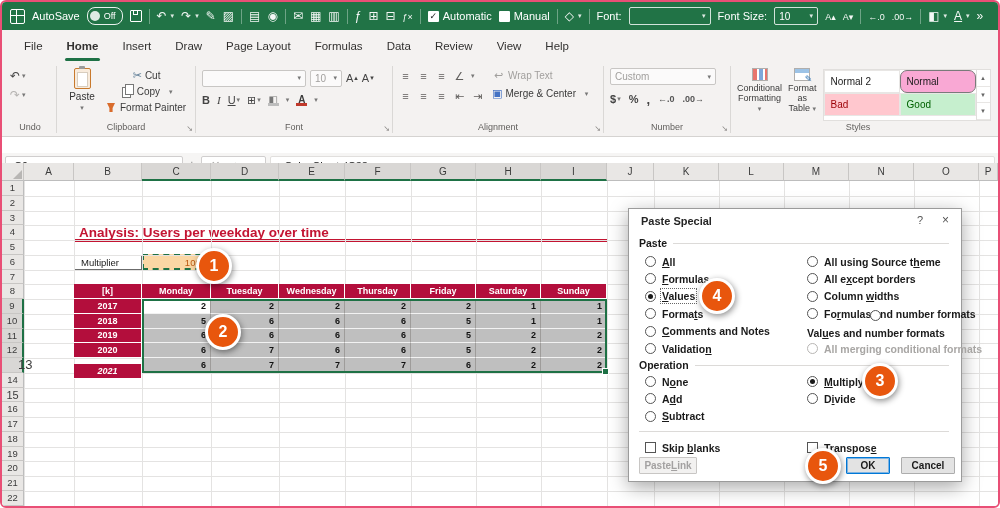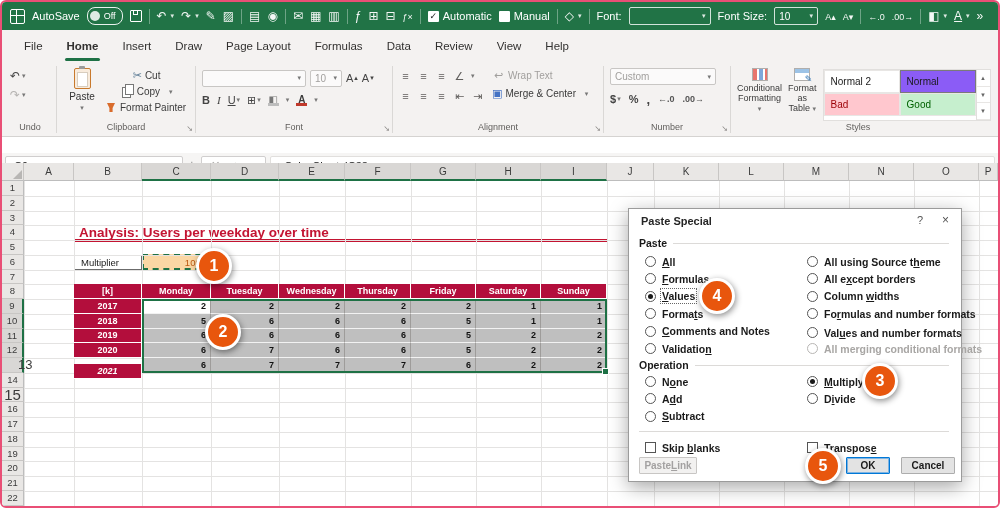--- a/index.html
+++ b/index.html
@@ -382,21 +382,21 @@
           <span class="ic-cf"></span>
           <span class="twoline"><span>Conditional</span><br><span>Formatting</span> <span class="rdd">▾</span></span>
         </span>
         <span class="col" style="align-items:center">
           <span class="ic-fat"></span>
           <span class="twoline"><span>Format as</span><br><span>Table</span> <span class="rdd">▾</span></span>
         </span>
         <span style="display:flex;margin-top:1px">
           <span class="gallery" id="styleGallery">
               <div class="gitem" style="background: rgb(255, 255, 255); color: rgb(26, 26, 26);">Normal 2</div>
-              <div class="gitem selected" style="background: #8b5cf6; color: rgb(26, 26, 26);">Normal</div>
+              <div class="gitem selected" style="background: #f9a8d4; color: rgb(26, 26, 26); border-radius: 7px;">Normal</div>
               <div class="gitem" style="background: rgb(255, 199, 206); color: rgb(156, 0, 6);">Bad</div>
               <div class="gitem" style="background: rgb(198, 239, 206); color: rgb(0, 97, 0);">Good</div>
             </span>
           <span class="gscroll">
             <span>▲</span>
             <span>▼</span>
             <span>▼</span>
           </span>
         </span>
       </div>
@@ -479,21 +479,21 @@
       <div class="rowhead sel" style="top: 150.75px; height: 14.75px; font-size: 9.5px; line-height: 14.75px;">10</div>
       <div class="hline" style="left: 22px; right: 0px; top: 165.5px;"></div>
       <div class="rowhead sel" style="top: 165.5px; height: 14.75px; font-size: 9.5px; line-height: 14.75px;">11</div>
       <div class="hline" style="left: 22px; right: 0px; top: 180.25px;"></div>
       <div class="rowhead sel" style="top: 180.25px; height: 14.75px; font-size: 9.5px; line-height: 14.75px;">12</div>
       <div class="hline" style="left: 22px; right: 0px; top: 195px;"></div>
       <div class="rowhead sel" style="top: 195px; height: 14.75px; font-size: 13px; line-height: 14.75px; padding-left: 16px;">13</div>
       <div class="hline" style="left: 22px; right: 0px; top: 209.75px;"></div>
       <div class="rowhead" style="top: 209.75px; height: 14.75px; font-size: 9.5px; line-height: 14.75px;">14</div>
       <div class="hline" style="left: 22px; right: 0px; top: 224.5px;"></div>
-      <div class="rowhead" style="top: 224.5px; height: 14.75px; font-size: 15px; line-height: 14.75px;">15</div>
+      <div class="rowhead" style="top: 224.5px; height: 14.75px; font-size: 11px; line-height: 14.75px;">15</div>
       <div class="hline" style="left: 22px; right: 0px; top: 239.25px;"></div>
       <div class="rowhead" style="top: 239.25px; height: 14.75px; font-size: 9.5px; line-height: 14.75px;">16</div>
       <div class="hline" style="left: 22px; right: 0px; top: 254px;"></div>
       <div class="rowhead" style="top: 254px; height: 14.75px; font-size: 9.5px; line-height: 14.75px;">17</div>
       <div class="hline" style="left: 22px; right: 0px; top: 268.75px;"></div>
       <div class="rowhead" style="top: 268.75px; height: 14.75px; font-size: 9.5px; line-height: 14.75px;">18</div>
       <div class="hline" style="left: 22px; right: 0px; top: 283.5px;"></div>
       <div class="rowhead" style="top: 283.5px; height: 14.75px; font-size: 9.5px; line-height: 14.75px;">19</div>
       <div class="hline" style="left: 22px; right: 0px; top: 298.25px;"></div>
       <div class="rowhead" style="top: 298.25px; height: 14.75px; font-size: 9.5px; line-height: 14.75px;">20</div>
@@ -595,21 +595,21 @@
           <span class="rlabel">All e<u>x</u>cept borders</span>
         </div>
         <div class="radio" style="left: 178px; top: 80.8px;">
           <span class="rb"></span>
           <span class="rlabel">Column <u>w</u>idths</span>
         </div>
         <div class="radio" style="left: 178px; top: 98.2px;">
           <span class="rb"></span>
           <span class="rlabel">Fo<u>r</u>mulas and number formats</span>
         </div>
-        <div class="radio" style="left: 178px; top: 117px;">
+        <div class="radio" style="left: 178px; top: 101px; flex-direction: column;">
           <span class="rb"></span>
           <span class="rlabel">Val<u>u</u>es and number formats</span>
         </div>
         <div class="radio dis" style="left: 178px; top: 133px;">
           <span class="rb dis"></span>
           <span class="rlabel">All mergin<u>g</u> conditional formats</span>
         </div>
       </div>
     <div class="shead" style="top:150px">
       <span>Operation</span>

